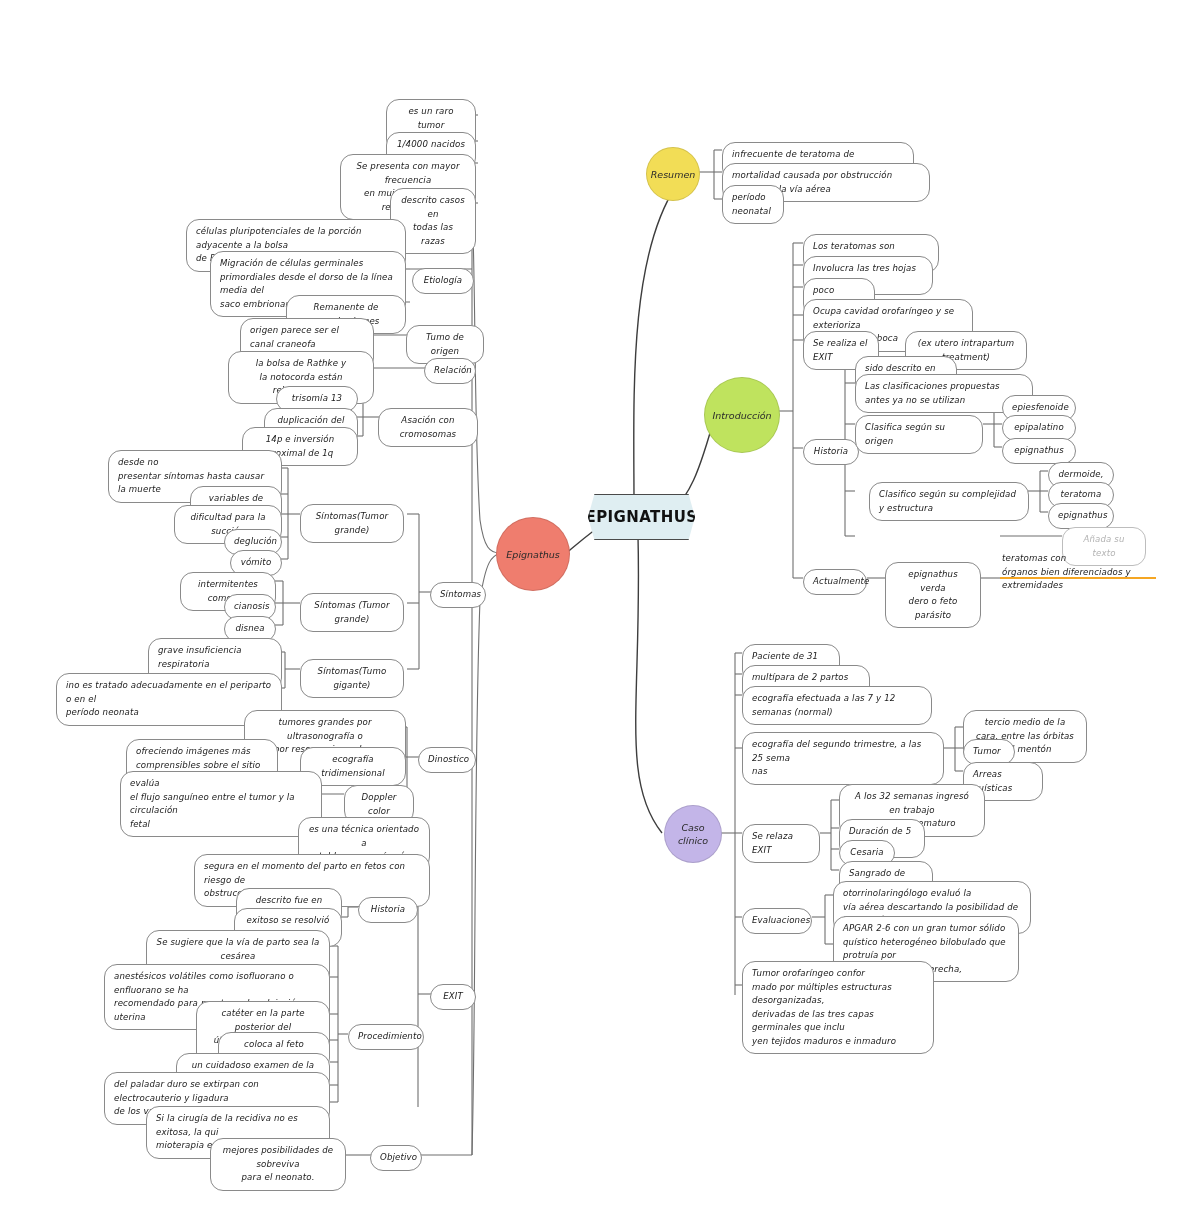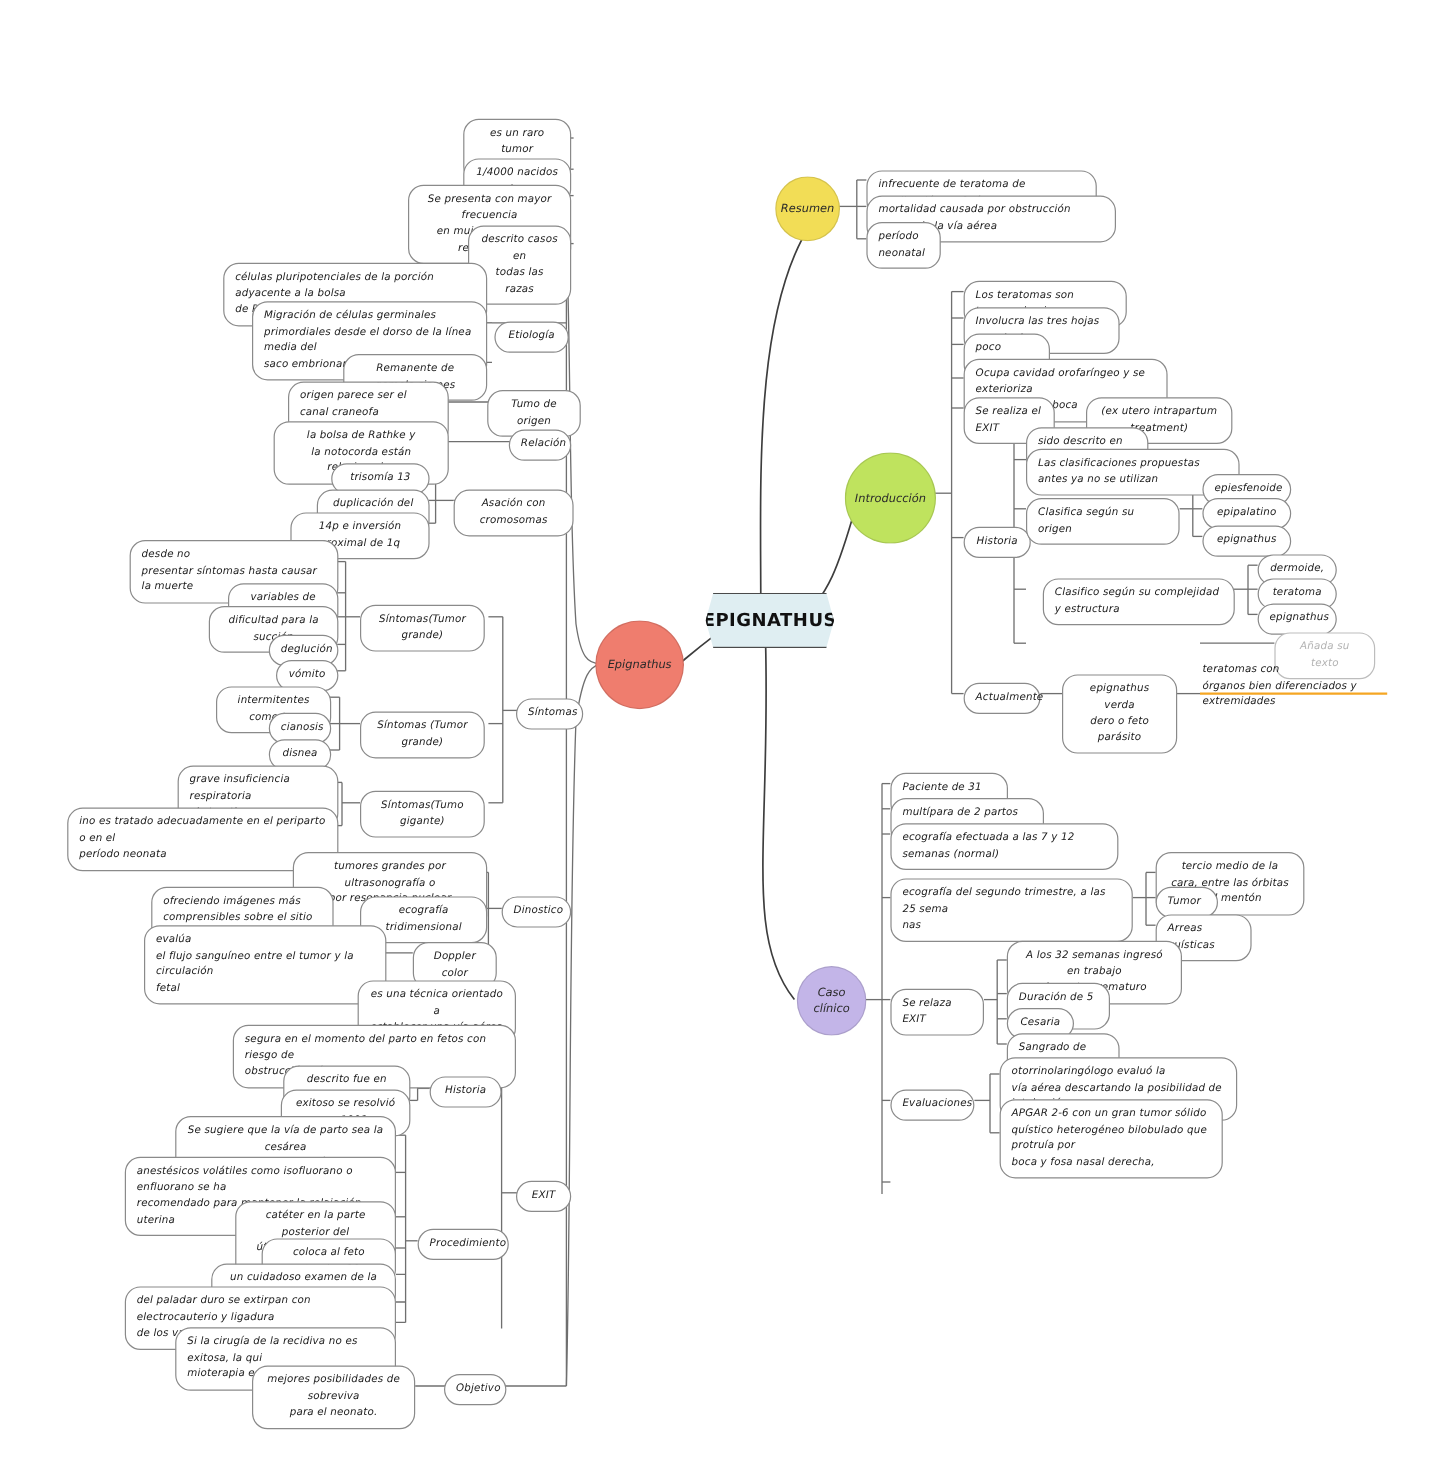--- a/index.html
+++ b/index.html
@@ -396,14 +396,18 @@
   <div class="node" style="left:839px;top:840px;width:56px;text-align:center;"><span>Cesaria</span></div>
   <div class="node" style="left:839px;top:861px;width:94px;"><span>Sangrado de 1500ml</span></div>
 
   <div class="node" style="left:742px;top:908px;width:70px;"><span>Evaluaciones</span></div>
   <div class="node" style="left:833px;top:881px;width:198px;"><span>otorrinolaringólogo evaluó la
 vía aérea descartando la posibilidad de intubación</span></div>
   <div class="node" style="left:833px;top:916px;width:186px;"><span>APGAR 2-6 con un gran tumor sólido
 quístico heterogéneo bilobulado que protruía por
 boca y fosa nasal derecha,</span></div>
 
+  <div class="node" style="left:742px;top:961px;width:192px;"><span>Tumor orofaríngeo confor
+mado por múltiples estructuras desorganizadas,
+ derivadas de las tres capas germinales que inclu
+yen tejidos maduros e inmaduro</span></div>
 
 </div>
 
 </body></html>

